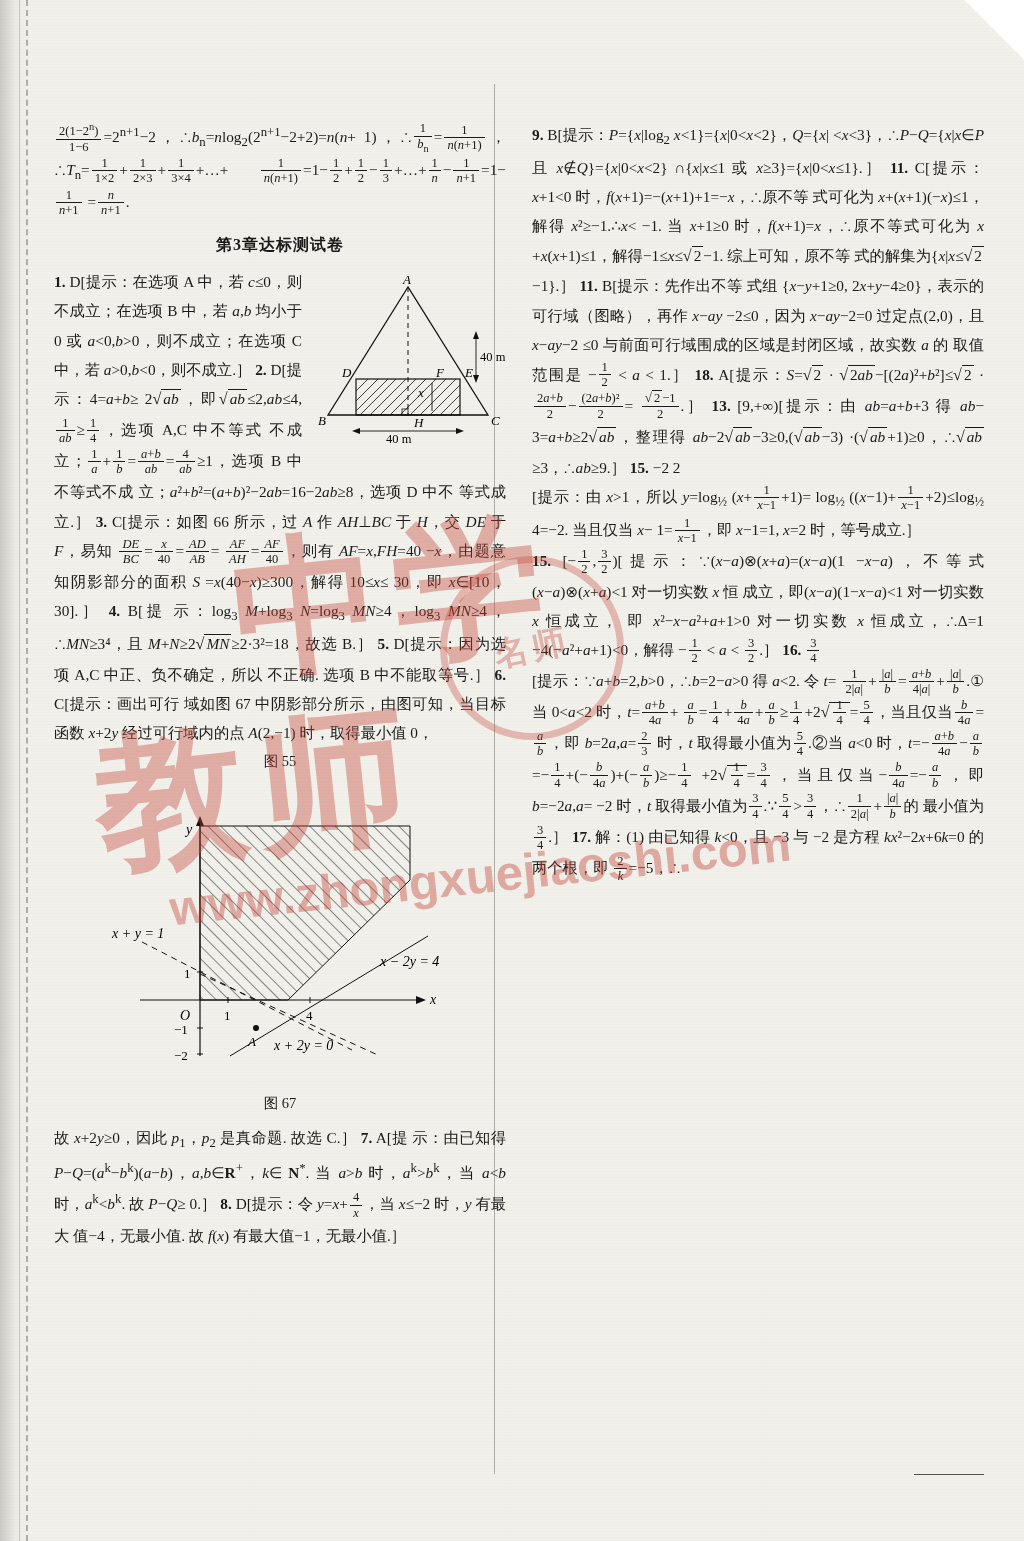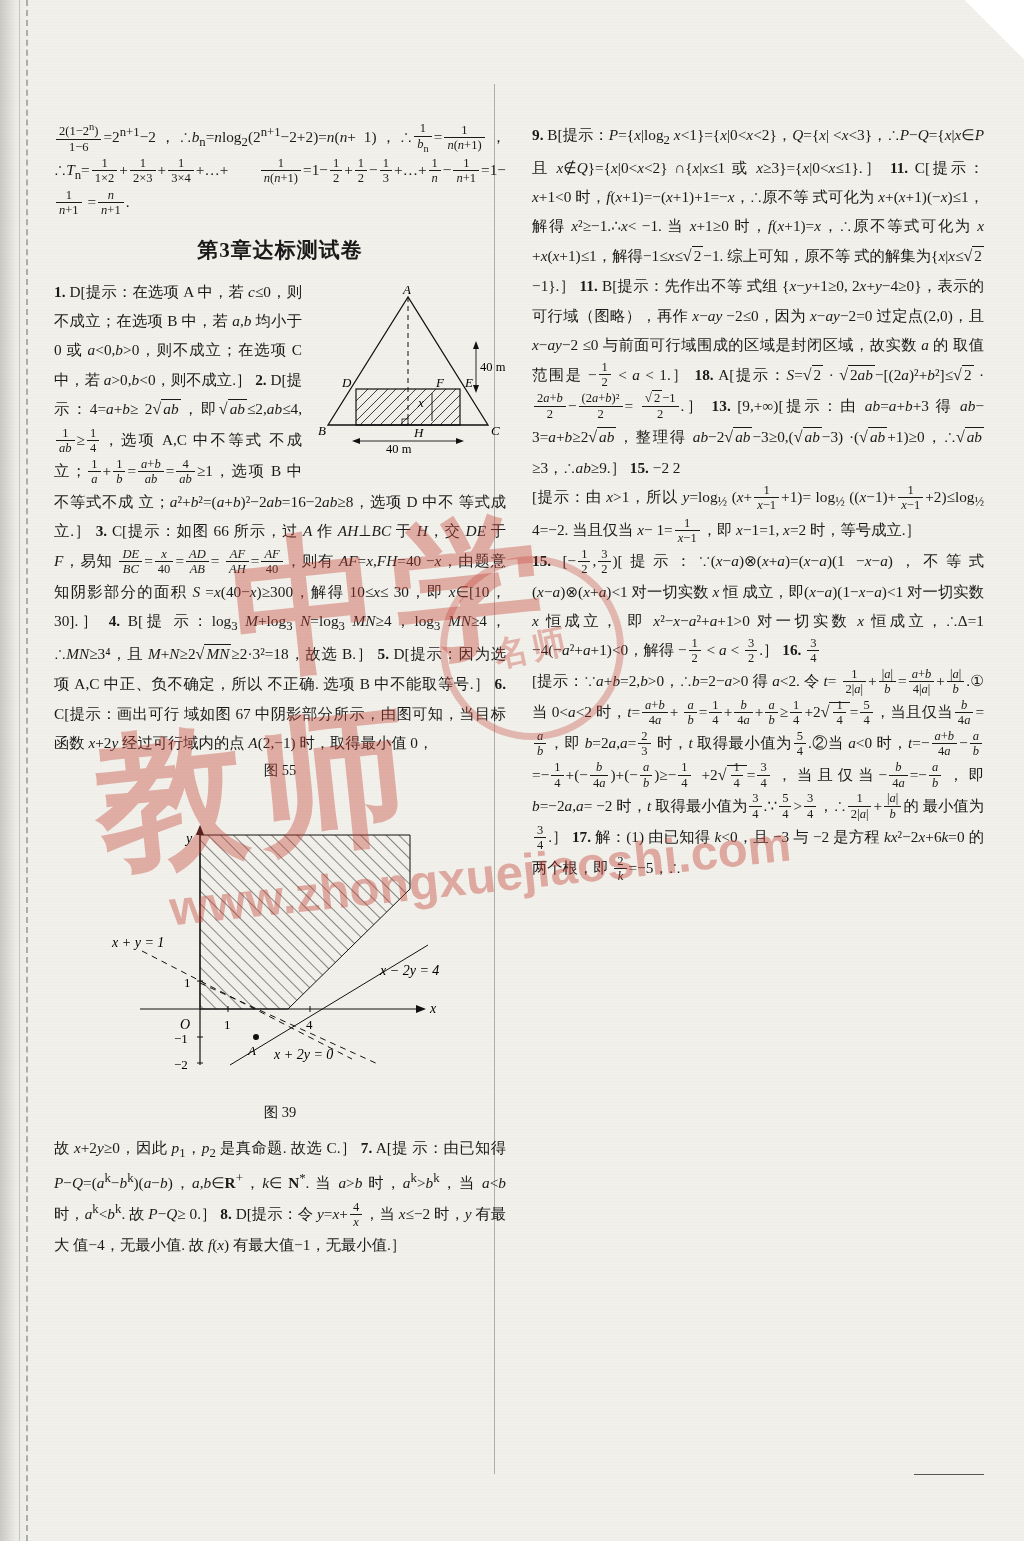--- a/index.html
+++ b/index.html
@@ -46,21 +46,21 @@
     text-justify:inter-ideograph;
   }
   .col p{margin:0 0 0 0;text-indent:0;}
   .divider{
     position:absolute;left:494px;top:84px;bottom:67px;
     border-left:1px solid rgba(90,95,90,.45);
   }
   .sec-title{
     text-align:center;
     font-weight:bold;
-    font-size:21px;
+    font-size:16px;
     margin:12px 0 6px 0;
     letter-spacing:1px;
   }
   .frac{
     display:inline-block;
     vertical-align:middle;
     text-align:center;
     font-size:.82em;
     line-height:1.12;
     margin:0 2px;
@@ -261,21 +261,21 @@
         <text x="144" y="232" font-size="13">1</text>
         <text x="226" y="232" font-size="13">4</text>
         <text x="104" y="190" font-size="13">1</text>
         <text x="94" y="246" font-size="13">−1</text>
         <text x="94" y="272" font-size="13">−2</text>
         <text x="32" y="150" font-size="14" font-style="italic">x + y = 1</text>
         <text x="300" y="178" font-size="14" font-style="italic">x − 2y = 4</text>
         <text x="194" y="262" font-size="14" font-style="italic">x + 2y = 0</text>
         <text x="168" y="258" font-size="13" font-style="italic">A</text>
       </svg>
-      <div class="figcap">图 39</div>
+      <div class="figcap">图 67</div>
 
       <p>
         故 <i>x</i>+2<i>y</i>≥0，因此 <i>p</i><sub>1</sub>，<i>p</i><sub>2</sub> 是真命题. 故选 C.］ <b>7.</b> A[提
         示：由已知得 <i>P</i>−<i>Q</i>=(<i>a</i><sup>k</sup>−<i>b</i><sup>k</sup>)(<i>a</i>−<i>b</i>)，<i>a</i>,<i>b</i>∈<b>R</b><sup>+</sup>，<i>k</i>∈
         <b>N</b><sup>*</sup>. 当 <i>a</i>&gt;<i>b</i> 时，<i>a</i><sup>k</sup>&gt;<i>b</i><sup>k</sup>，当 <i>a</i>&lt;<i>b</i> 时，<i>a</i><sup>k</sup>&lt;<i>b</i><sup>k</sup>. 故 <i>P</i>−<i>Q</i>≥
         0.］ <b>8.</b> D[提示：令 <i>y</i>=<i>x</i>+<span class="frac"><span class="num">4</span><span class="den"><i>x</i></span></span>，当 <i>x</i>≤−2 时，<i>y</i> 有最大
         值−4，无最小值. 故 <i>f</i>(<i>x</i>) 有最大值−1，无最小值.］
       </p>
     </div>
 

